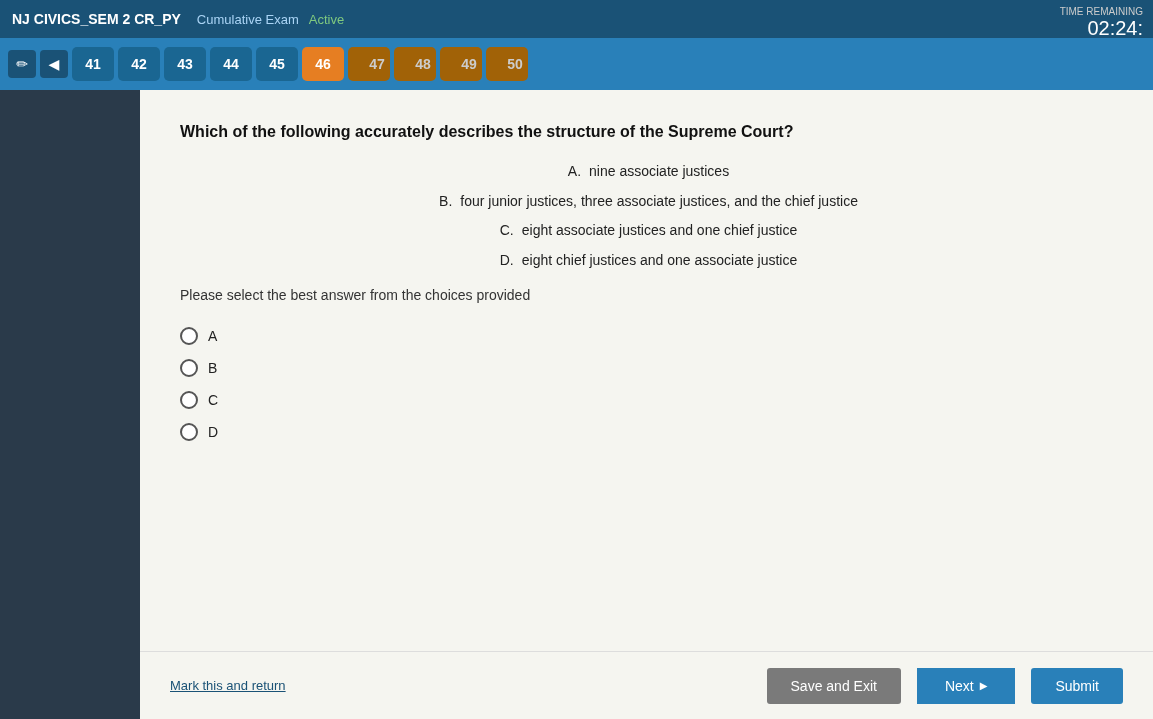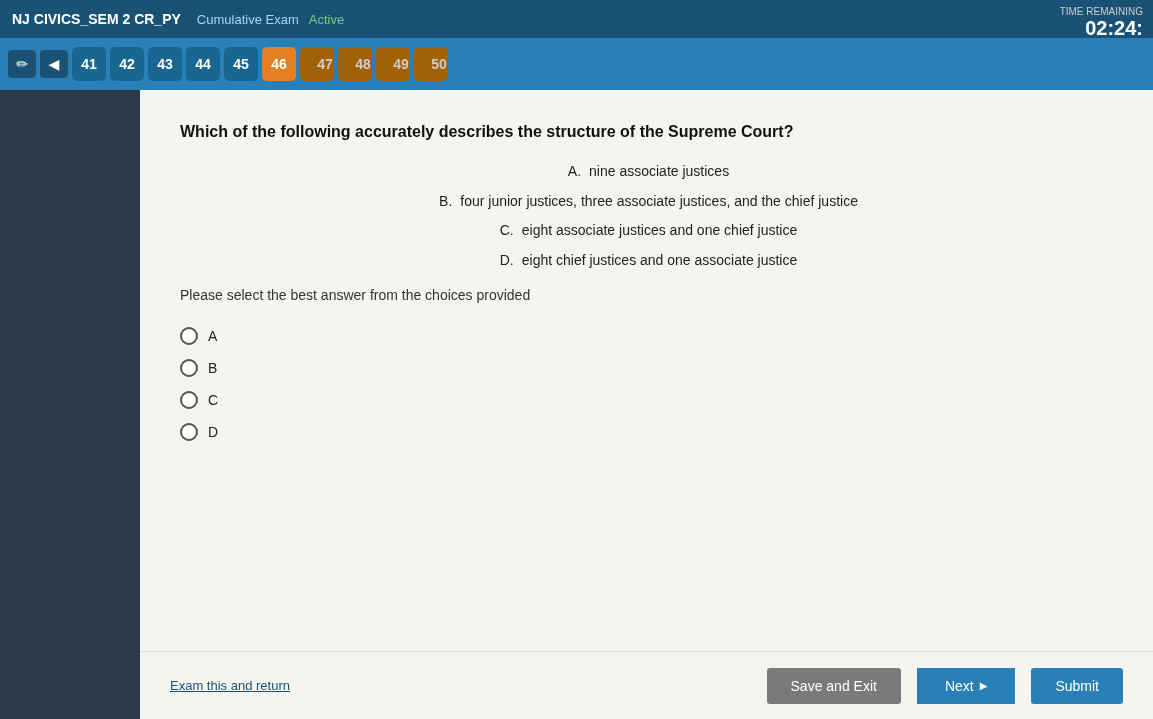--- a/index.html
+++ b/index.html
@@ -59,21 +59,21 @@
       z-index: 10;
     }
     .timer-label {
       color: #ccc;
       font-size: 10px;
       margin-left: 28px;
     }
     .timer-value {
       color: #fff;
       font-size: 20px;
-      font-weight: bold;
+      font-weight: normal;
     }
 
     
     .nav-bar {
       position: absolute;
       top: 38px;
       left: 0; right: 0;
       height: 52px;
       background: #2980b9;
       display: flex;
@@ -103,21 +103,21 @@
       border-radius: 4px;
       display: flex;
       align-items: center;
       justify-content: center;
       cursor: pointer;
       color: #fff;
       font-size: 14px;
     }
 
     .nav-num {
-      width: 34px;
+      width: 42px;
       height: 34px;
       border-radius: 5px;
       display: flex;
       align-items: center;
       justify-content: center;
       font-size: 14px;
       font-weight: bold;
       cursor: pointer;
       color: #fff;
     }
@@ -333,19 +333,19 @@
       <span class="radio-label">C</span>
     </label>
     <label class="radio-item">
       <div class="radio-circle"></div>
       <span class="radio-label">D</span>
     </label>
   </div>
 </div>
 
 <div class="bottom-bar">
-  <a class="mark-link">Exam this and return</a>
+  <a class="mark-link">Mark this and return</a>
   <div class="bottom-buttons">
     <button class="btn-save">Save and Exit</button>
     <button class="btn-next">Next</button>
     <button class="btn-submit">Submit</button>
   </div>
 </div>
 
 </body></html>

